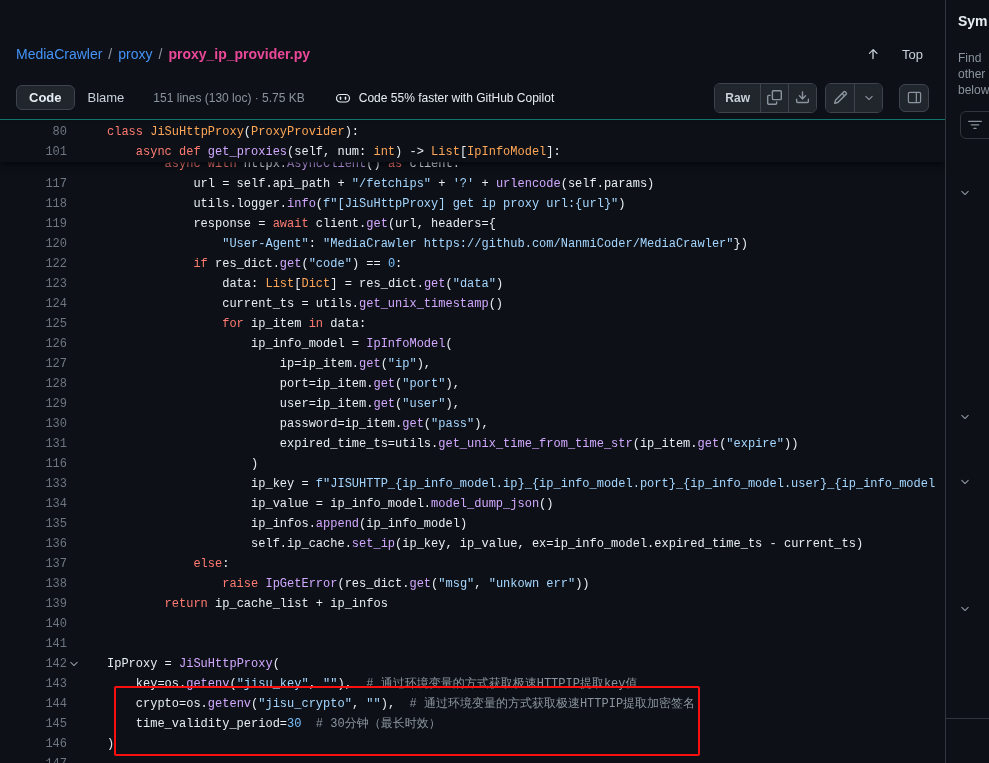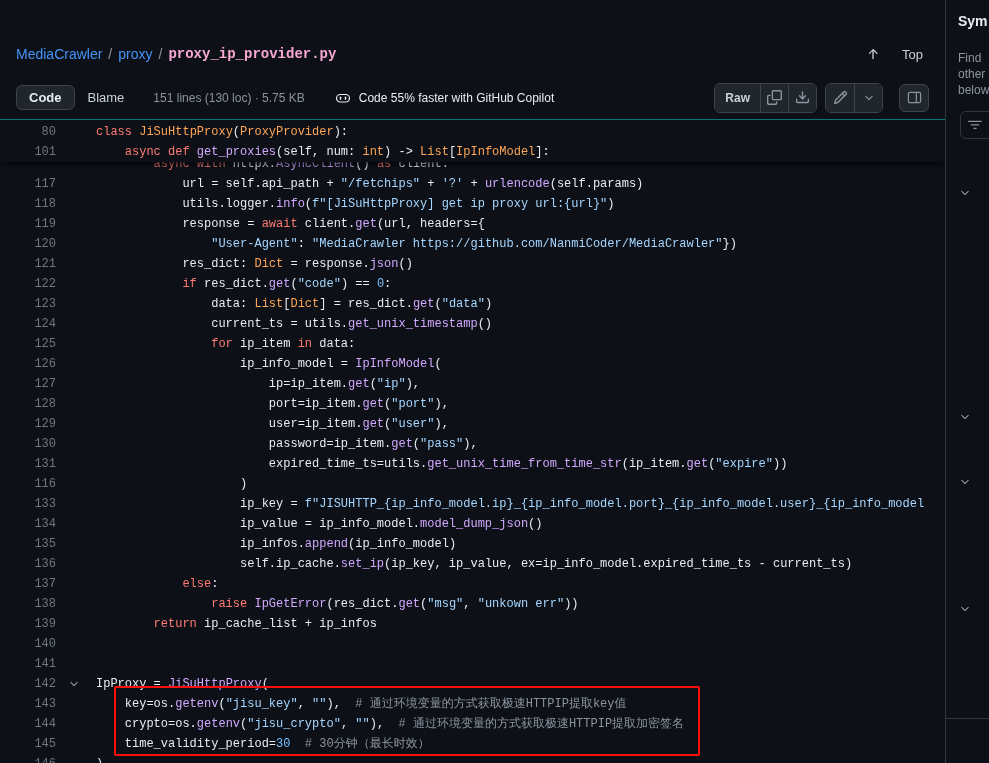--- a/index.html
+++ b/index.html
@@ -9,42 +9,42 @@
     font-family:"Liberation Sans","DejaVu Sans",sans-serif;
     -webkit-font-smoothing:antialiased;
   }
   .main{position:absolute;left:0;top:0;width:945px;height:763px;}
 
   
   .breadcrumb-bar{height:44px;display:flex;align-items:center;justify-content:space-between;padding:0 16px;margin-top:32px;}
   .breadcrumb{display:flex;align-items:center;gap:6px;font-size:14px;}
   .breadcrumb a{color:#4493f8;text-decoration:none;cursor:pointer;}
   .breadcrumb .sep{color:#8b949e;}
-  .breadcrumb .file{color:#f9a8d4;font-weight:600;font-family:Liberation Mono, monospace;}
+  .breadcrumb .file{color:#ec4899;font-weight:600;}
   .top-btn{display:flex;align-items:center;gap:22px;background:transparent;border:none;color:#c9d1d9;font-size:13px;cursor:pointer;font-family:inherit;}
 
   
   .toolbar{height:43px;display:flex;align-items:center;padding:0 16px;gap:16px;border-bottom:1px solid #0f766e;}
   .seg-control{display:flex;align-items:center;}
   .seg{font-family:inherit;font-size:13px;padding:4px 12px;border-radius:6px;cursor:pointer;}
   .seg.selected{background:#21262d;border:1px solid #3d444d;color:#e6edf3;font-weight:600;}
   .seg.plain{background:transparent;border:1px solid transparent;color:#c9d1d9;}
   .file-meta{color:#8b949e;font-size:12px;}
   .copilot-badge{display:flex;align-items:center;gap:8px;color:#e6edf3;font-size:12px;cursor:pointer;margin-left:14px;}
   .right-actions{margin-left:auto;display:flex;align-items:center;}
   .btn-group{display:flex;border:1px solid #3d444d;border-radius:6px;overflow:hidden;}
   .btn-group + .btn-group{margin-left:8px;}
   .gbtn{background:#21262d;border:none;border-left:1px solid #3d444d;color:#c9d1d9;height:28px;min-width:28px;display:flex;align-items:center;justify-content:center;padding:0 10px;font-size:12px;font-weight:600;font-family:inherit;cursor:pointer;}
   .gbtn:first-child{border-left:none;}
   .icon-only{padding:0 6px;}
   .solo-btn{margin-left:16px;background:#21262d;border:1px solid #3d444d;border-radius:6px;height:28px;width:30px;display:flex;align-items:center;justify-content:center;cursor:pointer;}
 
   
   .code-area{position:relative;width:945px;height:675px;overflow:hidden;padding-top:2px;box-sizing:border-box;background:#0d1117;}
-  .code-row{height:20px;position:relative;}
+  .code-row{height:20px;position:relative;padding-left:11px;}
   .code-row-inner{display:flex;height:20px;line-height:20px;font-family:"Liberation Mono","DejaVu Sans Mono",monospace;font-size:12px;}
   .num{width:56px;flex:none;text-align:right;color:#6e7681;cursor:pointer;user-select:none;}
   .code-text{margin-left:40px;white-space:pre;flex:none;}
   .code-row.clipped{height:12px;overflow:hidden;}
   .code-row.clipped .code-row-inner{margin-top:-8px;}
   .code-row.clipped .num{visibility:hidden;}
   .sticky-block{position:relative;z-index:3;background:#0d1117;box-shadow:0 3px 6px rgba(1,4,9,0.7);}
   .fold-chevron{position:absolute;left:68px;top:4px;cursor:pointer;display:inline-flex;}
   .seg-d{color:#e6edf3}.seg-k{color:#ff7b72}.seg-f{color:#d2a8ff}.seg-s{color:#a5d6ff}
   .seg-c{color:#79c0ff}.seg-t{color:#ffa657}.seg-g{color:#8b949e}
@@ -184,26 +184,20 @@
           </div>
         </div>
         <div class="code-row">
           <div class="code-row-inner">
             <span class="num">120</span>
             <span class="code-text"><span class="seg-d">                </span><span class="seg-s">"User-Agent"</span><span class="seg-d">: </span><span class="seg-s">"MediaCrawler https://github.com/NanmiCoder/MediaCrawler"</span><span class="seg-d">})</span></span>
           </div>
         </div>
         <div class="code-row">
           <div class="code-row-inner">
-            <span class="num">121</span>
-            <span class="code-text"><span class="seg-d">            res_dict: </span><span class="seg-t">Dict</span><span class="seg-d"> = response.</span><span class="seg-f">json</span><span class="seg-d">()</span></span>
-          </div>
-        </div>
-        <div class="code-row">
-          <div class="code-row-inner">
             <span class="num">122</span>
             <span class="code-text"><span class="seg-d">            </span><span class="seg-k">if</span><span class="seg-d"> res_dict.</span><span class="seg-f">get</span><span class="seg-d">(</span><span class="seg-s">"code"</span><span class="seg-d">) == </span><span class="seg-c">0</span><span class="seg-d">:</span></span>
           </div>
         </div>
         <div class="code-row">
           <div class="code-row-inner">
             <span class="num">123</span>
             <span class="code-text"><span class="seg-d">                data: </span><span class="seg-t">List</span><span class="seg-d">[</span><span class="seg-t">Dict</span><span class="seg-d">] = res_dict.</span><span class="seg-f">get</span><span class="seg-d">(</span><span class="seg-s">"data"</span><span class="seg-d">)</span></span>
           </div>
         </div>

